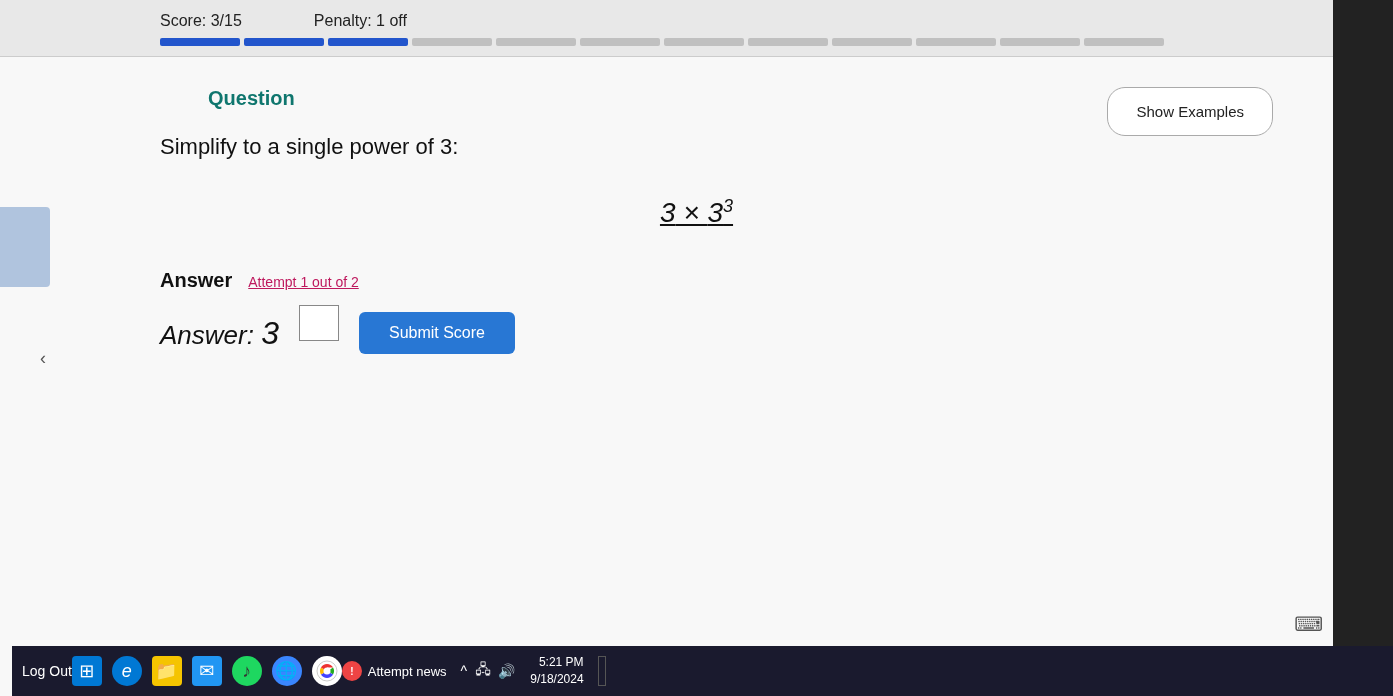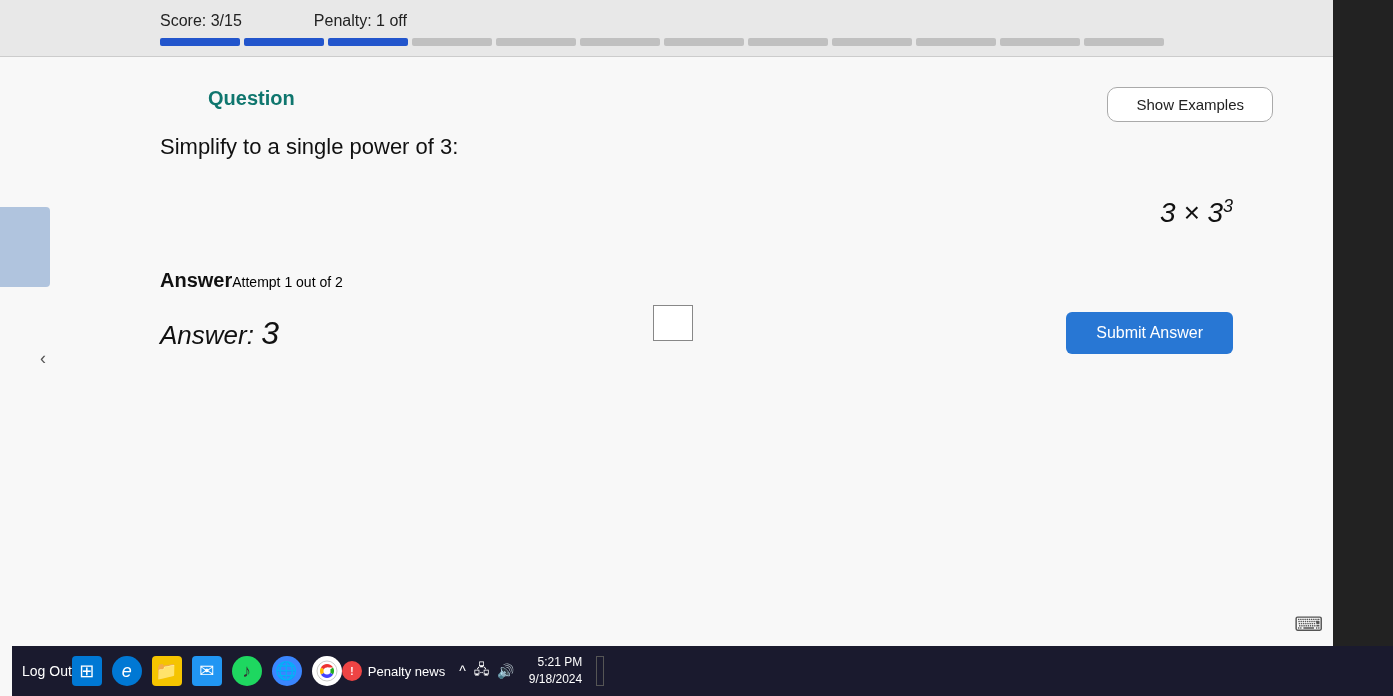--- a/index.html
+++ b/index.html
@@ -76,82 +76,84 @@
       margin: 0;
       padding: 30px 160px;
       flex: 1;
       position: relative;
     }
 
     .show-examples-btn {
       position: absolute;
       top: 30px;
       right: 120px;
-      padding: 8px 28px;
+      padding: 15px 28px;
       border: 1.5px solid #aaa;
       background: white;
-      border-radius: 10px;
+      border-radius: 18px;
       font-size: 15px;
       cursor: pointer;
       color: #222;
     }
 
     .question-label {
       font-size: 20px;
       font-weight: bold;
       color: #0f766e;
       margin-bottom: 24px;
       margin-left: 48px;
     }
 
     .question-text {
       font-size: 22px;
       color: #111;
       margin-bottom: 36px;
     }
 
     .math-expression {
-      text-align: right;
+      text-align: center;
       font-size: 28px;
       color: #111;
       margin: 20px 0 40px 0;
       font-style: italic;
+      text-decoration: underline;
     }
 
     .math-expression sup {
       font-size: 18px;
     }
 
     
     .answer-section {
       margin-top: 10px;
     }
 
     .answer-label-row {
       display: flex;
       align-items: baseline;
+      gap: 16px;
       margin-bottom: 20px;
     }
 
     .answer-label {
       font-size: 20px;
       font-weight: bold;
       color: #111;
     }
 
     .attempt-text {
       font-size: 14px;
-      color: #000000;
+      color: #be185d;
+      text-decoration: underline;
     }
 
     .answer-input-row {
       display: flex;
       align-items: center;
       gap: 20px;
-      justify-content: space-between;
     }
 
     .answer-prefix {
       font-size: 26px;
       font-style: italic;
       color: #111;
       font-weight: 500;
     }
 
     .answer-base {
@@ -372,21 +374,21 @@
 
     <div class="answer-section">
       <div class="answer-label-row">
         <span class="answer-label">Answer</span>
         <span class="attempt-text">Attempt 1 out of 2</span>
       </div>
 
       <div class="answer-input-row">
         <span class="answer-prefix">Answer: <span class="answer-base">3</span></span>
         <input type="text" class="exponent-input" value="" style="">
-        <button class="submit-btn">Submit Answer</button>
+        <button class="submit-btn">Submit Score</button>
       </div>
     </div>
 
     <div class="keyboard-icon">⌨</div>
 
   </div>
 
 </div>
 
 <div class="chevron-left">‹</div>
@@ -412,21 +414,21 @@
         <path d="M4.94 14.5 A7 7 0 0 1 4.94 7.5 L11 11 Z" fill="#fb0"></path>
         <path d="M4.94 7.5 A7 7 0 0 1 11 4 L11 11 Z" fill="#e33"></path>
         <circle cx="11" cy="11" r="3.5" fill="white"></circle>
       </svg>
     </div>
   </div>
 
   <div class="taskbar-right">
     <div class="breaking-news">
       <div class="news-dot">!</div>
-      <span>Penalty news</span>
+      <span>Attempt news</span>
     </div>
     <div class="sys-icons">
       <span>^</span>
       <span>🖧</span>
       <span>🔊</span>
     </div>
     <div class="time-block">
       <div>5:21 PM</div>
       <div>9/18/2024</div>
     </div>

